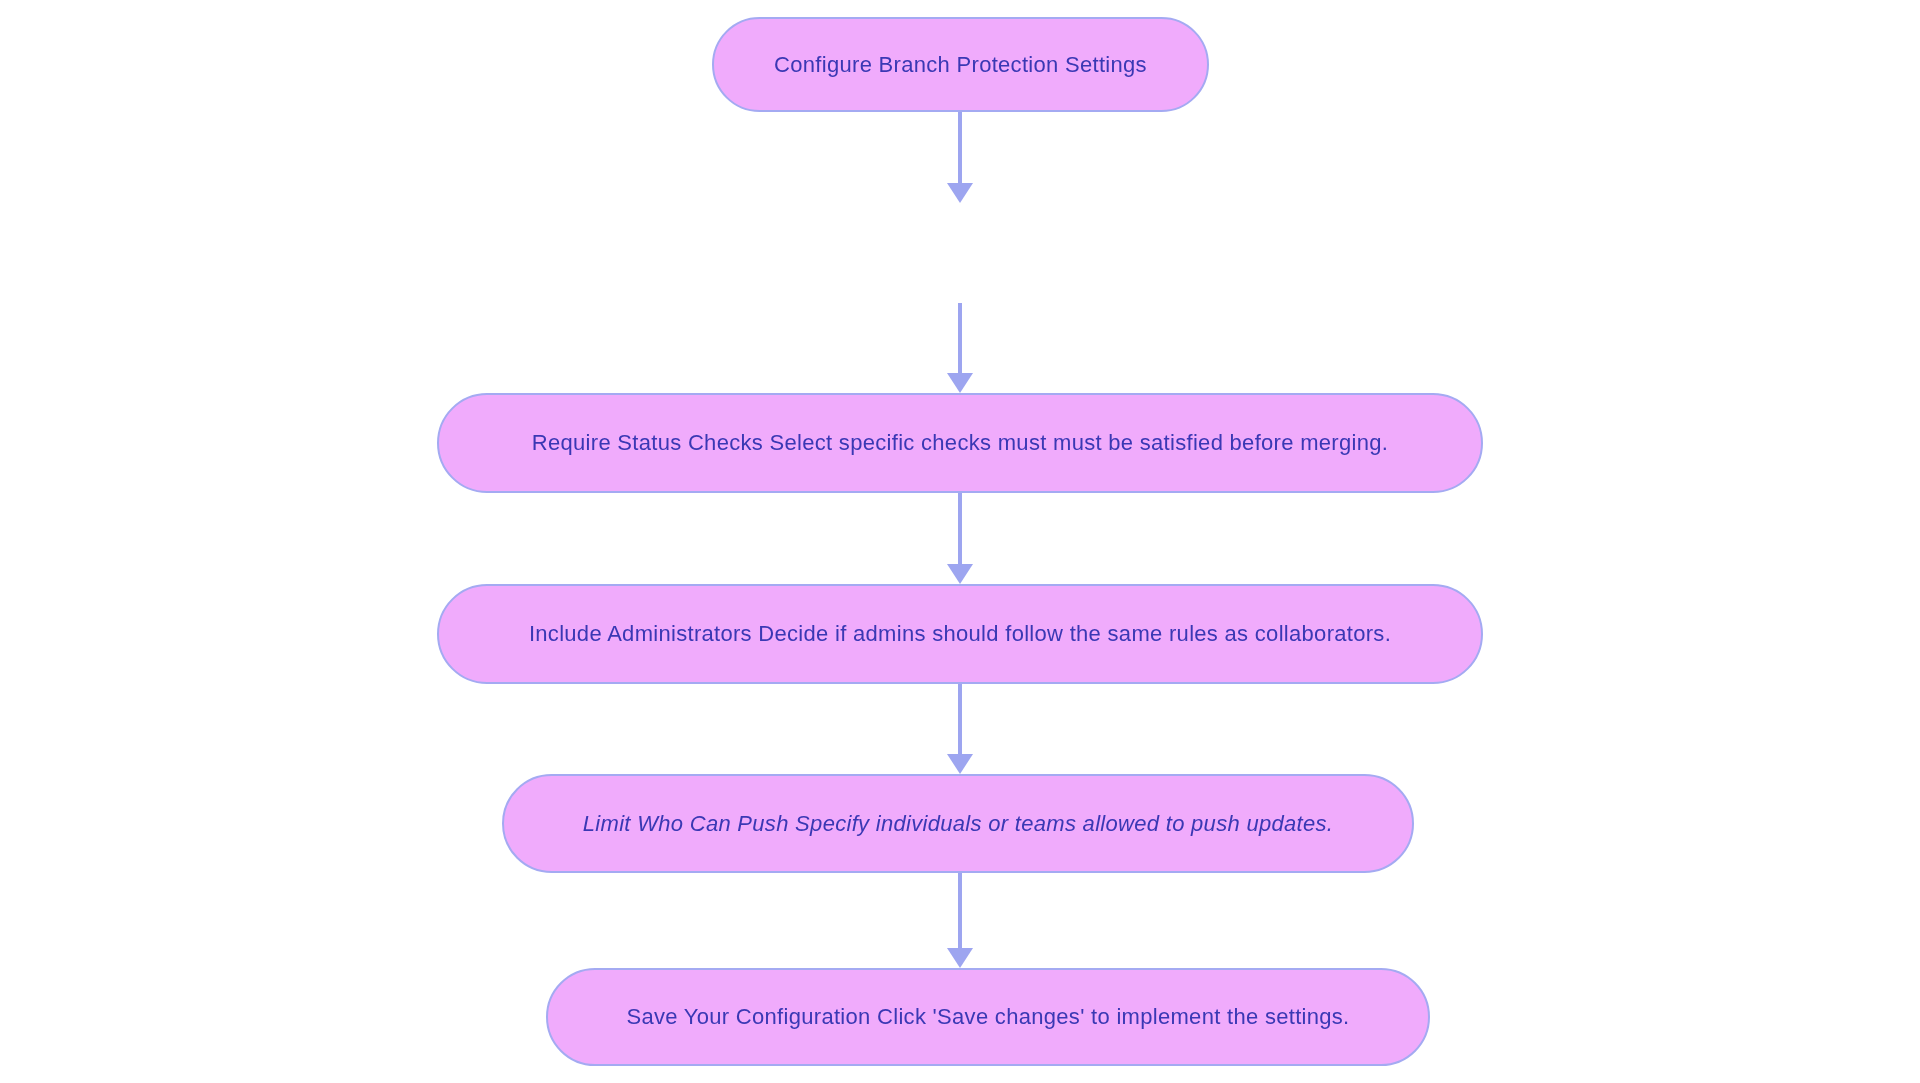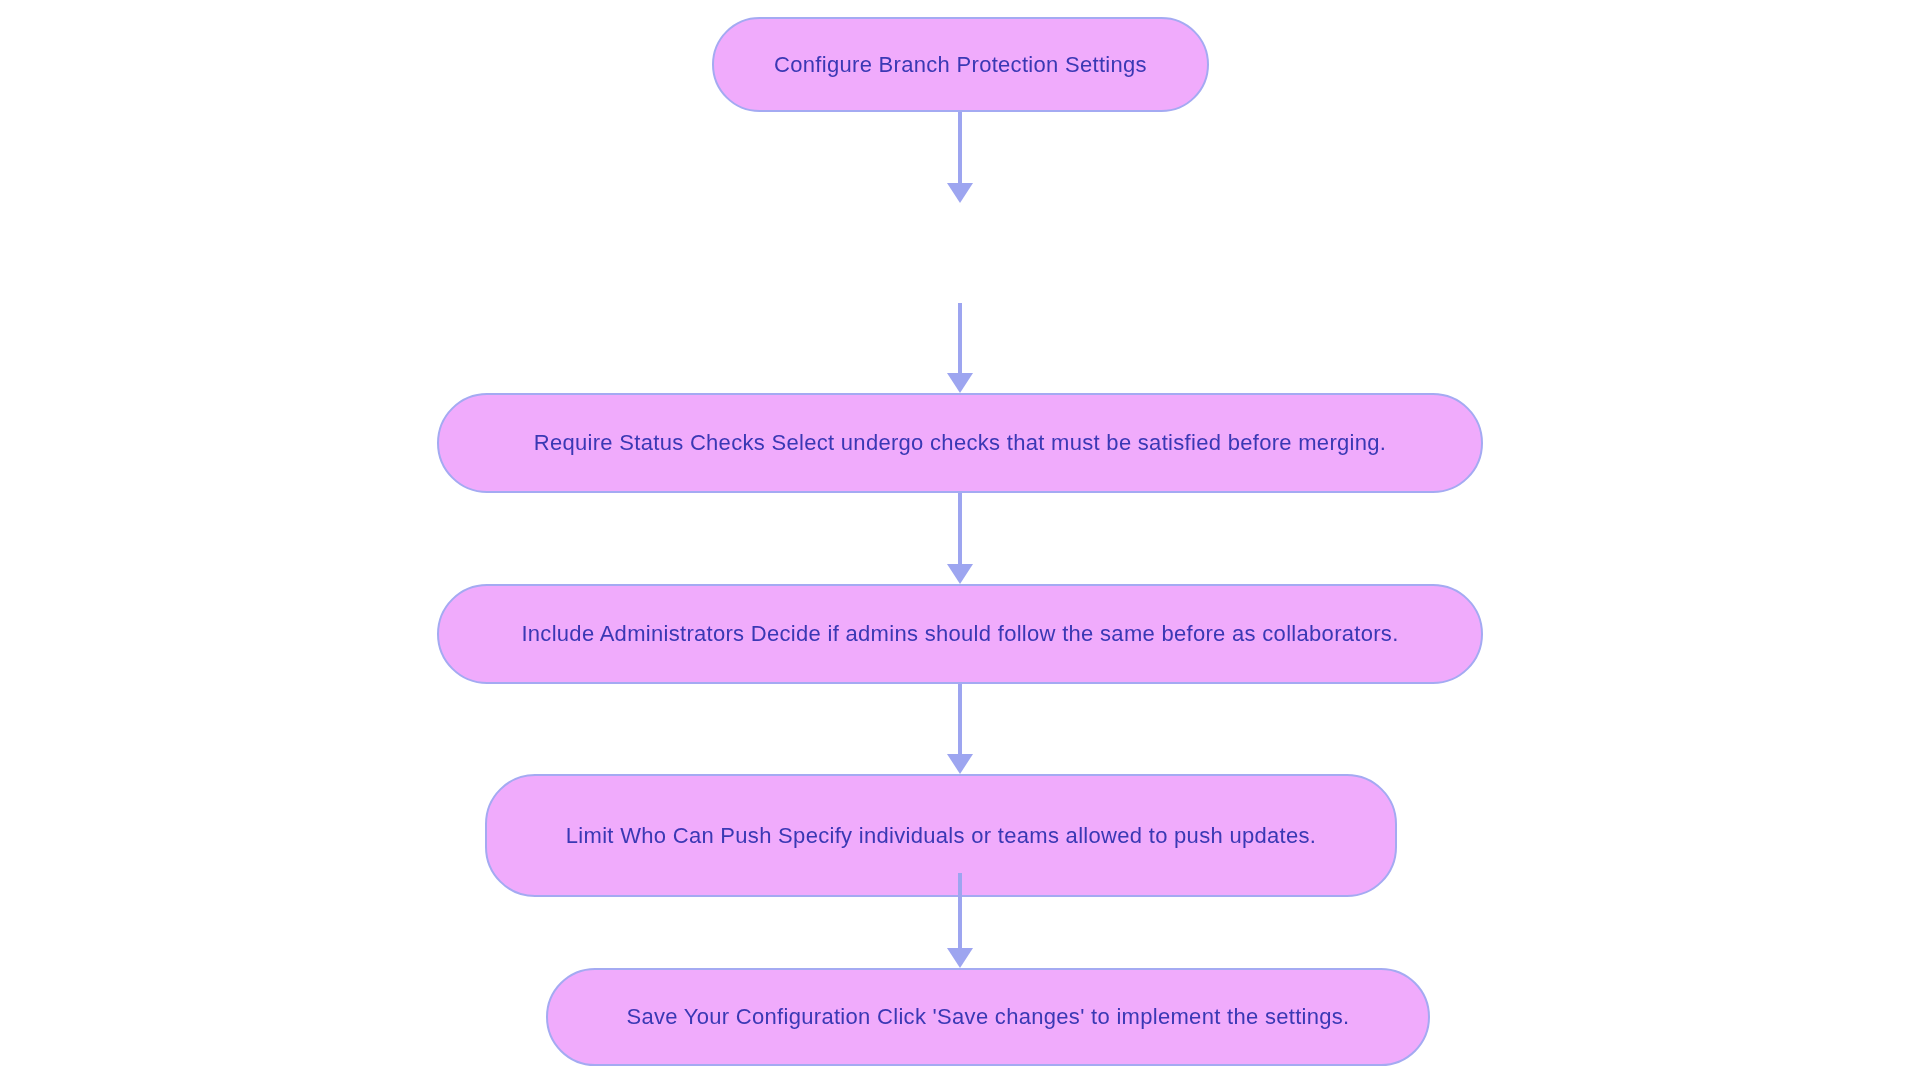--- a/index.html
+++ b/index.html
@@ -32,21 +32,21 @@
     font-weight: 500;
     letter-spacing: 0.3px;
     line-height: 1.25;
     padding: 0 30px;
     white-space: nowrap;
   }
   .n1 { left: 712px; top: 17px;  width: 497px;  height: 95px;  }
   .n2 { left: 380px; top: 203px; width: 1160px; height: 100px; }
   .n3 { left: 437px; top: 393px; width: 1046px; height: 100px; }
   .n4 { left: 437px; top: 584px; width: 1046px; height: 100px; }
-  .n5 { left: 485px; top: 774px; width: 912px;  height: 123px;  }
+  .n5 { left: 502px; top: 774px; width: 912px;  height: 99px; font-style: italic;  }
   .n6 { left: 546px; top: 968px; width: 884px;  height: 98px;  }
 
   .arrow {
     position: absolute;
     left: 947px;
     width: 26px;
   }
   .a1 { top: 112px; height: 91px; }
   .a2 { top: 303px; height: 90px; }
   .a3 { top: 493px; height: 91px; }
@@ -85,30 +85,30 @@
     <div class="arrow-head"></div>
   </div>
 
 
   <div class="arrow a2">
     <div class="arrow-line"></div>
     <div class="arrow-head"></div>
   </div>
 
   <div class="node n3">
-    <span class="node-label">Require Status Checks Select undergo checks that must be satisfied before merging.</span>
+    <span class="node-label">Require Status Checks Select specific checks must must be satisfied before merging.</span>
   </div>
 
   <div class="arrow a3">
     <div class="arrow-line"></div>
     <div class="arrow-head"></div>
   </div>
 
   <div class="node n4">
-    <span class="node-label">Include Administrators Decide if admins should follow the same before as collaborators.</span>
+    <span class="node-label">Include Administrators Decide if admins should follow the same rules as collaborators.</span>
   </div>
 
   <div class="arrow a4">
     <div class="arrow-line"></div>
     <div class="arrow-head"></div>
   </div>
 
   <div class="node n5">
     <span class="node-label">Limit Who Can Push Specify individuals or teams allowed to push updates.</span>
   </div>

